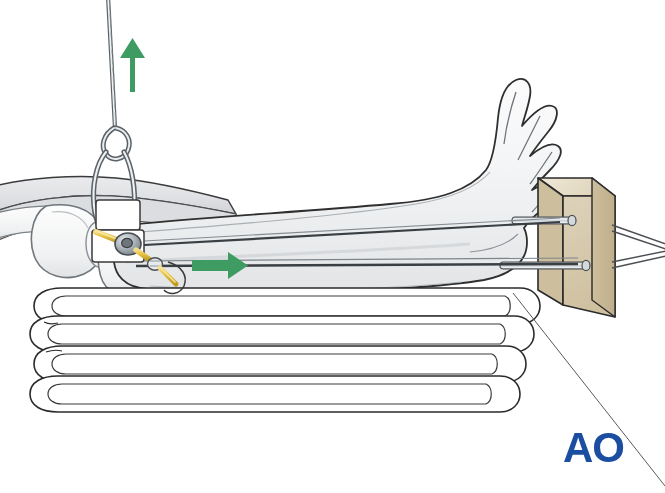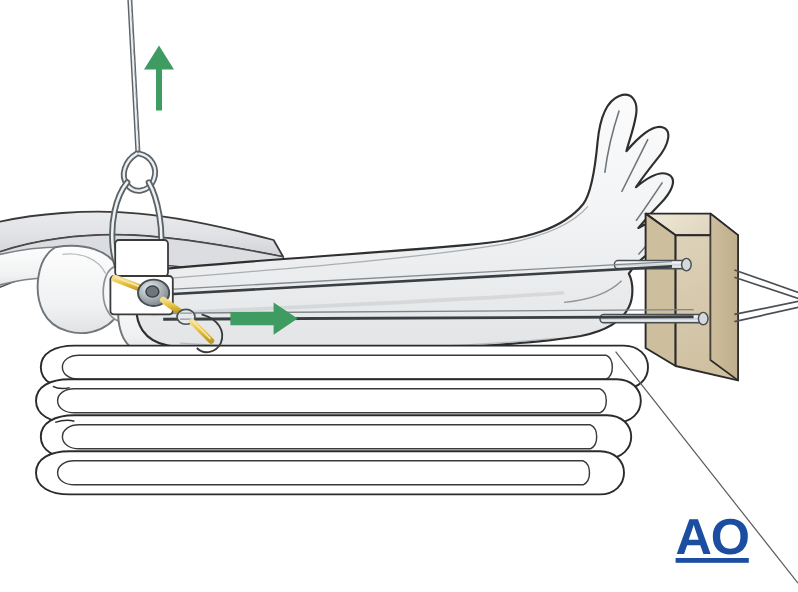--- a/index.html
+++ b/index.html
@@ -9,21 +9,20 @@
     width:665px;height:493px;overflow:hidden;position:relative;
   }
   #stage{position:relative;width:665px;height:493px;background:#ffffff;}
   #art{position:absolute;left:0;top:0;width:665px;height:493px;}
   .logo-text{
     position:absolute;
     font-family:"Liberation Sans", sans-serif;
     font-weight:700;
     letter-spacing:-1px;
     user-select:none;
-    text-decoration:underline;
   }
 </style>
 </head>
 <body>
 
 <div id="stage">
 
   <svg id="art" viewBox="0 0 665 493" xmlns="http://www.w3.org/2000/svg" aria-labelledby="art-title art-desc" role="img">
     <title id="art-title">Skeletal traction of the lower limb with transfixing pin and footplate</title>
     <desc id="art-desc">Lateral view of a knee and lower leg in skeletal traction. A traction bow attached to a transfixing pin in the proximal tibia is pulled upward by a wire, while a second traction wire runs along the leg to a wooden footplate. The limb rests on a stack of folded blankets.</desc>

